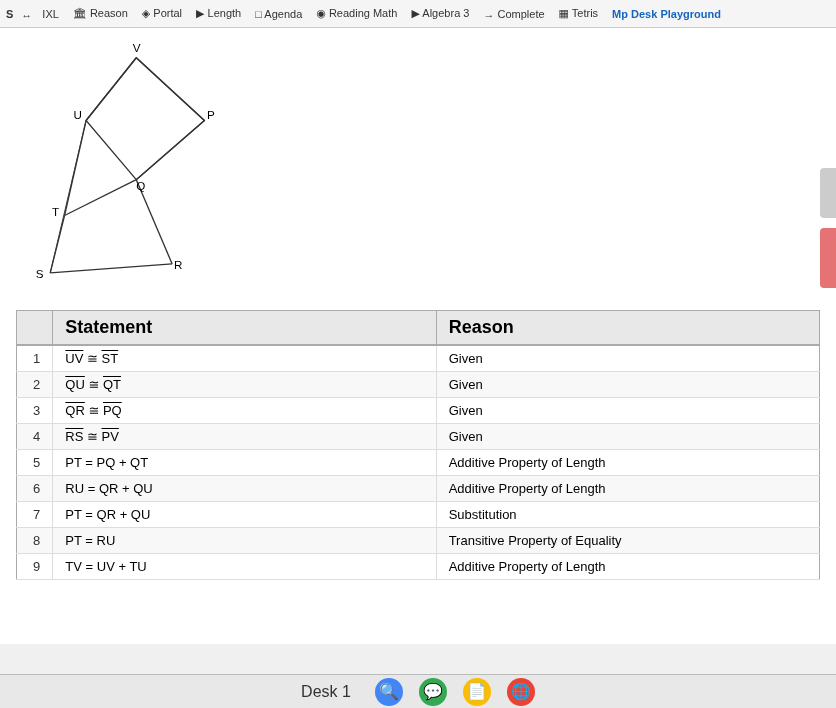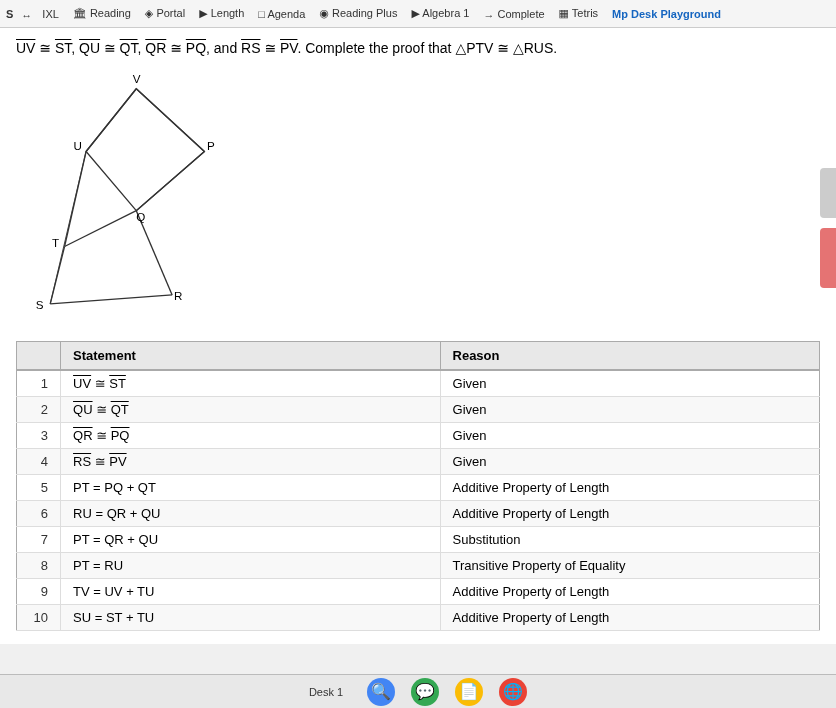--- a/index.html
+++ b/index.html
@@ -70,21 +70,21 @@
       width: 100%;
       border-collapse: collapse;
       border: 1px solid #aaa;
     }
 
     .proof-table th {
       background: #e8e8e8;
       text-align: left;
       padding: 6px 12px;
       font-weight: bold;
-      font-size: 13px;
+      font-size: 18px;
       border-bottom: 2px solid #aaa;
       border-right: 1px solid #aaa;
     }
 
     .proof-table th:last-child { border-right: none; }
 
     .proof-table td {
       padding: 5px 12px;
       border-bottom: 1px solid #ddd;
       border-right: 1px solid #ddd;
@@ -116,21 +116,21 @@
       height: 34px;
       background: #e8e8e8;
       display: flex;
       align-items: center;
       justify-content: center;
       border-top: 1px solid #bbb;
       gap: 16px;
     }
 
     .taskbar-text {
-      font-size: 11px;
+      font-size: 16px;
       color: #333;
       margin-right: 8px;
     }
 
     .taskbar-icon {
       width: 28px;
       height: 28px;
       border-radius: 50%;
       display: flex;
       align-items: center;
@@ -167,41 +167,33 @@
       cursor: pointer;
     }
   </style>
 </head>
 <body>
 
 <div class="nav-bar">
   <span style="font-weight:bold;margin-right:2px;">S</span>
   <span>↔</span>
   <span class="nav-item">IXL</span>
-  <span class="nav-item">🏛 Reading</span>
+  <span class="nav-item">🏛 Reason</span>
   <span class="nav-item">◈ Portal</span>
   <span class="nav-item">▶ Length</span>
   <span class="nav-item">□ Agenda</span>
-  <span class="nav-item">◉ Reading Plus</span>
-  <span class="nav-item">▶ Algebra 1</span>
+  <span class="nav-item">◉ Reading Math</span>
+  <span class="nav-item">▶ Algebra 3</span>
   <span class="nav-item">→ Complete</span>
   <span class="nav-item">▦ Tetris</span>
   <span class="nav-item" style="font-weight:bold;color:#1565c0;">Mp Desk Playground</span>
 </div>
 
 <div class="main-content" style="position:relative;">
 
-  <div class="problem-statement">
-    <span>
-      <span class="overline">UV</span> ≅ <span class="overline">ST</span>, 
-      <span class="overline">QU</span> ≅ <span class="overline">QT</span>, 
-      <span class="overline">QR</span> ≅ <span class="overline">PQ</span>, and 
-      <span class="overline">RS</span> ≅ <span class="overline">PV</span>. Complete the proof that △PTV ≅ △RUS.
-    </span>
-  </div>
 
   <div class="figure-area">
     <svg class="figure-svg" viewBox="0 0 280 290">
 
       <polygon points="118,22 62,92 118,158 194,92" fill="none" stroke="#333" stroke-width="1.5"></polygon>
 
       <line x1="118" y1="22" x2="62" y2="92" stroke="#333" stroke-width="1.5"></line>
 
       <line x1="118" y1="22" x2="194" y2="92" stroke="#333" stroke-width="1.5"></line>
 
@@ -286,25 +278,20 @@
         <td>PT = RU</td>
         <td>Transitive Property of Equality</td>
       </tr>
 
       <tr>
         <td class="row-num">9</td>
         <td>TV = UV + TU</td>
         <td>Additive Property of Length</td>
       </tr>
 
-      <tr>
-        <td class="row-num">10</td>
-        <td>SU = ST + TU</td>
-        <td>Additive Property of Length</td>
-      </tr>
     </tbody>
   </table>
 
   <div class="right-sidebar-btn2"></div>
   <div class="right-sidebar-btn"></div>
 
 </div>
 
 <div class="taskbar">
   <span class="taskbar-text">Desk 1</span>

